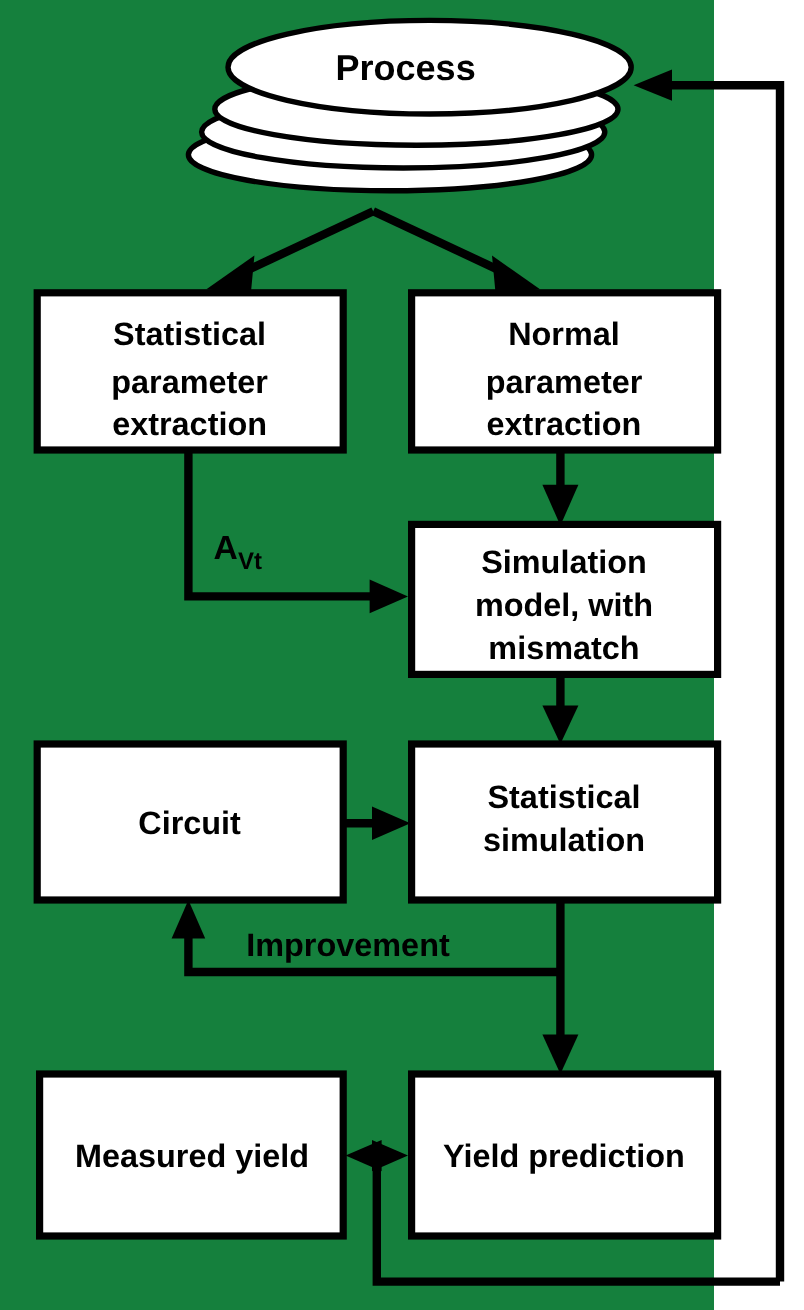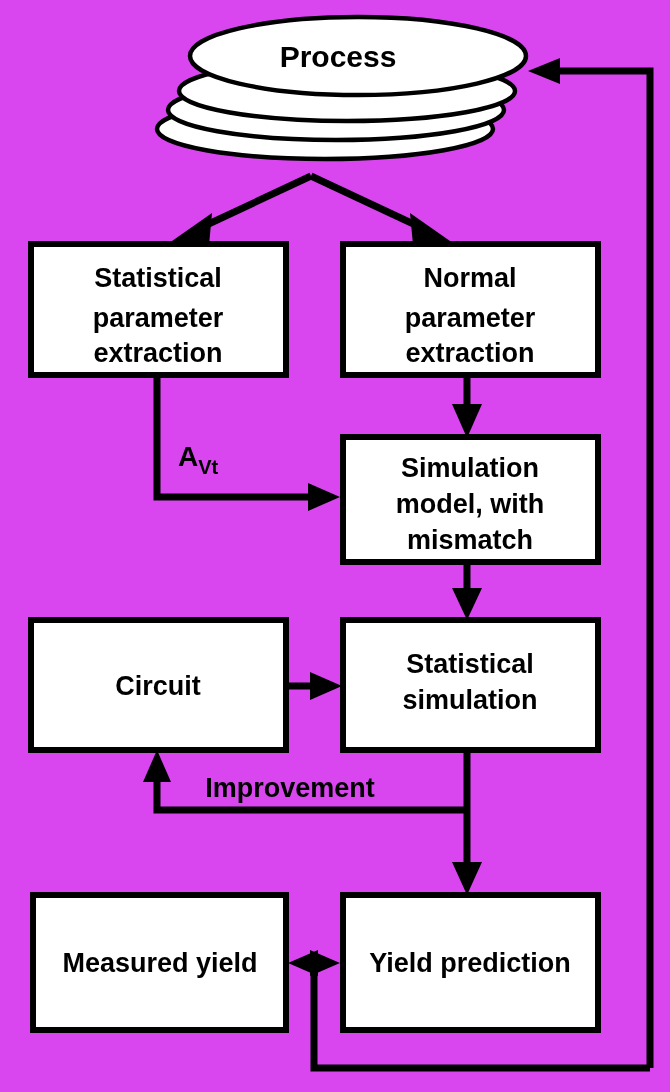--- a/index.html
+++ b/index.html
@@ -8,23 +8,23 @@
     background: #ffffff;
   }
   body {
     width: 670px;
     height: 1092px;
     font-family: "Liberation Sans", sans-serif;
     overflow: hidden;
   }
   #diagram-root {
     position: relative;
-    width: 670px;
+    width: 595px;
     height: 1092px;
-    background: #d946ef;
+    background: #15803d;
   }
   svg.flow {
     display: block;
     width: 670px;
     height: 1092px;
   }
   .node-box {
     fill: #ffffff;
     stroke: #000000;
     stroke-width: 6;

